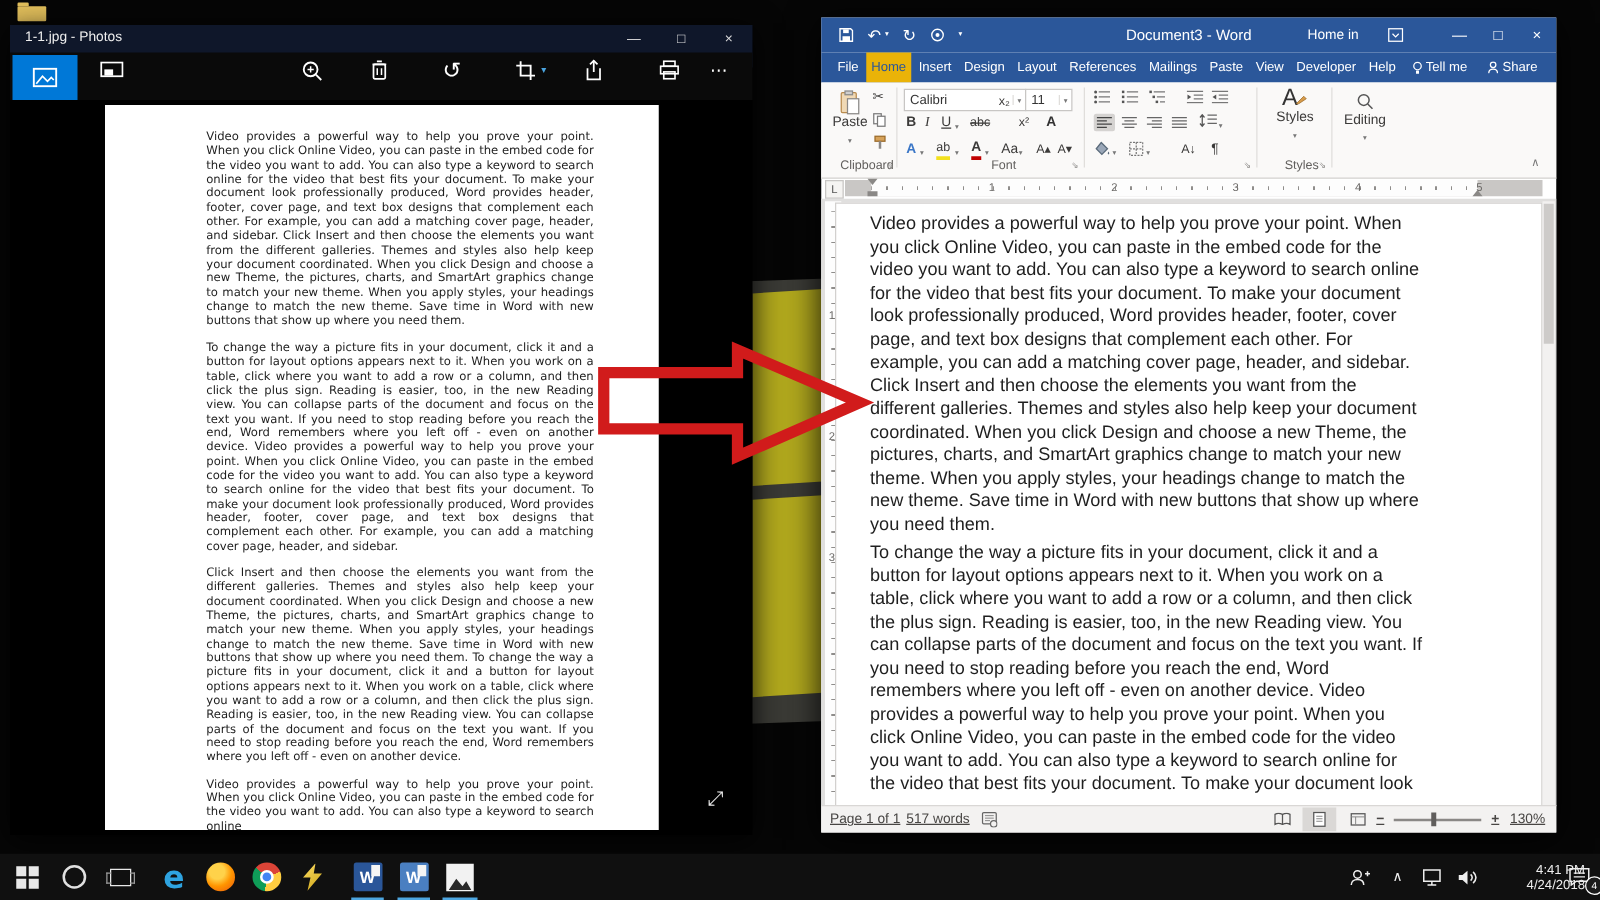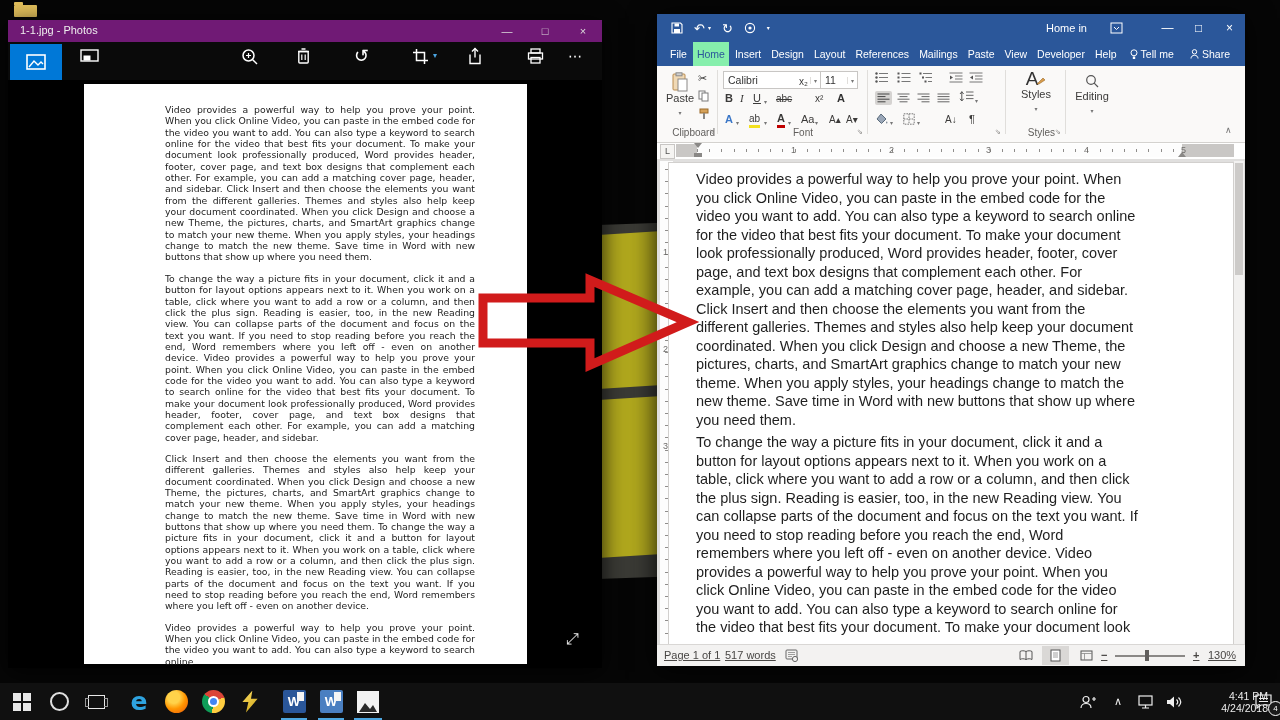--- a/index.html
+++ b/index.html
@@ -6,21 +6,21 @@
   #screen{position:relative;width:1280px;height:720px;background:#060606;overflow:hidden;
           font-family:"Liberation Sans",sans-serif;-webkit-font-smoothing:antialiased;}
   .abs{position:absolute;}
   
   .win-logo-back{position:absolute;left:590px;top:224px;width:72px;height:354px;background:#3b3b36;transform:skewY(-2deg);}
   .win-pane{position:absolute;background:#b3aa1e;transform:skewY(-3.5deg);}
   .folder-ico{position:absolute;left:14px;top:5px;width:23px;height:12px;background:#e3c05c;border-radius:1px;}
   .folder-ico:before{content:"";position:absolute;left:0;top:-3px;width:9px;height:3px;background:#e3c05c;border-radius:1px 1px 0 0;}
   
   #photos{position:absolute;left:8px;top:20px;width:594px;height:648px;background:#000;box-shadow:0 4px 22px rgba(0,0,0,.85);}
-  .ph-titlebar{position:absolute;left:0;top:0;right:0;height:34px;background:#701a75;color:#eee;font-size:11px;}
+  .ph-titlebar{position:absolute;left:0;top:0;right:0;height:34px;background:#0f172a;color:#eee;font-size:11px;}
   .ph-title{position:absolute;left:12px;top:4px;}
   .winctl{position:absolute;top:0;width:38px;height:22px;color:#ddd;font-size:11px;text-align:center;line-height:22px;}
   .ph-toolbar{position:absolute;left:0;top:22px;right:0;height:38px;background:#0a0a0a;}
   .ph-tile{position:absolute;left:2px;top:24px;width:52px;height:36px;background:#0078d7;display:flex;align-items:center;justify-content:center;}
   .ph-ico{position:absolute;top:31px;color:#fff;}
   .glyph-ico{color:#fff;font-size:15px;line-height:16px;}
   .ph-page{position:absolute;left:76px;top:64px;width:443px;height:580px;background:#fff;}
   .ph-doc{position:absolute;left:81px;top:20px;width:310px;font-family:"DejaVu Sans",sans-serif;
           font-size:9.3px;line-height:11.35px;text-align:justify;color:#1c1c1c;}
   .ph-doc p{margin:0 0 10px 0;}
@@ -29,21 +29,21 @@
   #word{position:absolute;left:657px;top:14px;width:588px;height:652px;background:#fff;box-shadow:0 4px 26px rgba(0,0,0,.9);}
   .w-titlebar{position:absolute;left:0;top:0;right:0;height:28px;background:#2b579a;color:#fff;}
   .qat{position:absolute;left:14px;top:0;height:28px;display:flex;align-items:center;gap:11px;}
   .qat span{font-size:13px;line-height:13px;color:#fff;}
   .w-title{position:absolute;left:0;right:0;top:7px;text-align:center;font-size:12px;color:#fff;}
   .w-signin{position:absolute;right:158px;top:8px;font-size:11px;color:#fff;}
   .w-ctl{position:absolute;top:0;width:31px;height:28px;color:#fff;font-size:12px;text-align:center;line-height:28px;}
   .w-tabs{position:absolute;left:0;top:28px;right:0;height:24px;background:#2b579a;display:flex;align-items:stretch;
           padding:0 10px 0 8px;color:#fff;font-size:10.5px;}
   .w-tab{padding:0 4px;line-height:24px;margin:0 1px;}
-  .w-tab.active{background:#86efac;color:#2b579a;}
+  .w-tab.active{background:#eab308;color:#2b579a;}
   .w-tab.tellme{display:flex;align-items:center;gap:3px;margin-left:4px;}
   .w-tab.share{margin-left:auto;display:flex;align-items:center;gap:3px;}
   .w-ribbon{position:absolute;left:0;top:52px;right:0;height:76px;background:#faf9f8;border-bottom:1px solid #d4d2cf;font-size:10px;color:#444;}
   .rb-sep{position:absolute;top:4px;height:64px;width:1px;background:#e0dedb;}
   .rb-lbl{position:absolute;top:61px;font-size:10px;color:#605e5c;text-align:right;}
   .rb-launch{position:absolute;top:62px;font-size:7px;color:#8a8886;}
   .rb-btn{position:absolute;font-size:11px;color:#3b3a39;line-height:13px;}
   .combo{position:absolute;height:16px;background:#fff;border:1px solid #c8c6c4;font-size:10.5px;color:#333;
          display:flex;align-items:center;padding-left:4px;}
   .combo .arr{margin-left:auto;font-size:6px;color:#777;padding:0 3px;border-left:1px solid #e0dedb;}
@@ -199,20 +199,21 @@
         <span style="font-size:6px;margin-left:-8px;">▾</span>
         <span>↻</span>
         <span>
             <svg width="12" height="12" viewBox="0 0 12 12">
               <circle cx="6" cy="6" r="4.6" fill="none" stroke="#fff" stroke-width="1.1"></circle>
               <circle cx="6" cy="6" r="1.6" fill="#fff"></circle>
             </svg>
           </span>
         <span style="font-size:6px;">▾</span>
       </div>
+      <span class="w-title">Document3 - Word</span>
       <span class="w-signin">Home in</span>
       <span class="abs" style="right:122px;top:8px;">
         <svg width="13" height="12" viewBox="0 0 13 12">
             <rect x="1" y="1" width="11" height="10" fill="none" stroke="#fff" stroke-width="1"></rect>
             <path d="M4 5l2.5 2.5L9 5" fill="none" stroke="#fff" stroke-width="1"></path>
           </svg>
       </span>
       <span class="w-ctl" style="right:62px;">—</span>
       <span class="w-ctl" style="right:31px;">□</span>
       <span class="w-ctl" style="right:0;">×</span>

